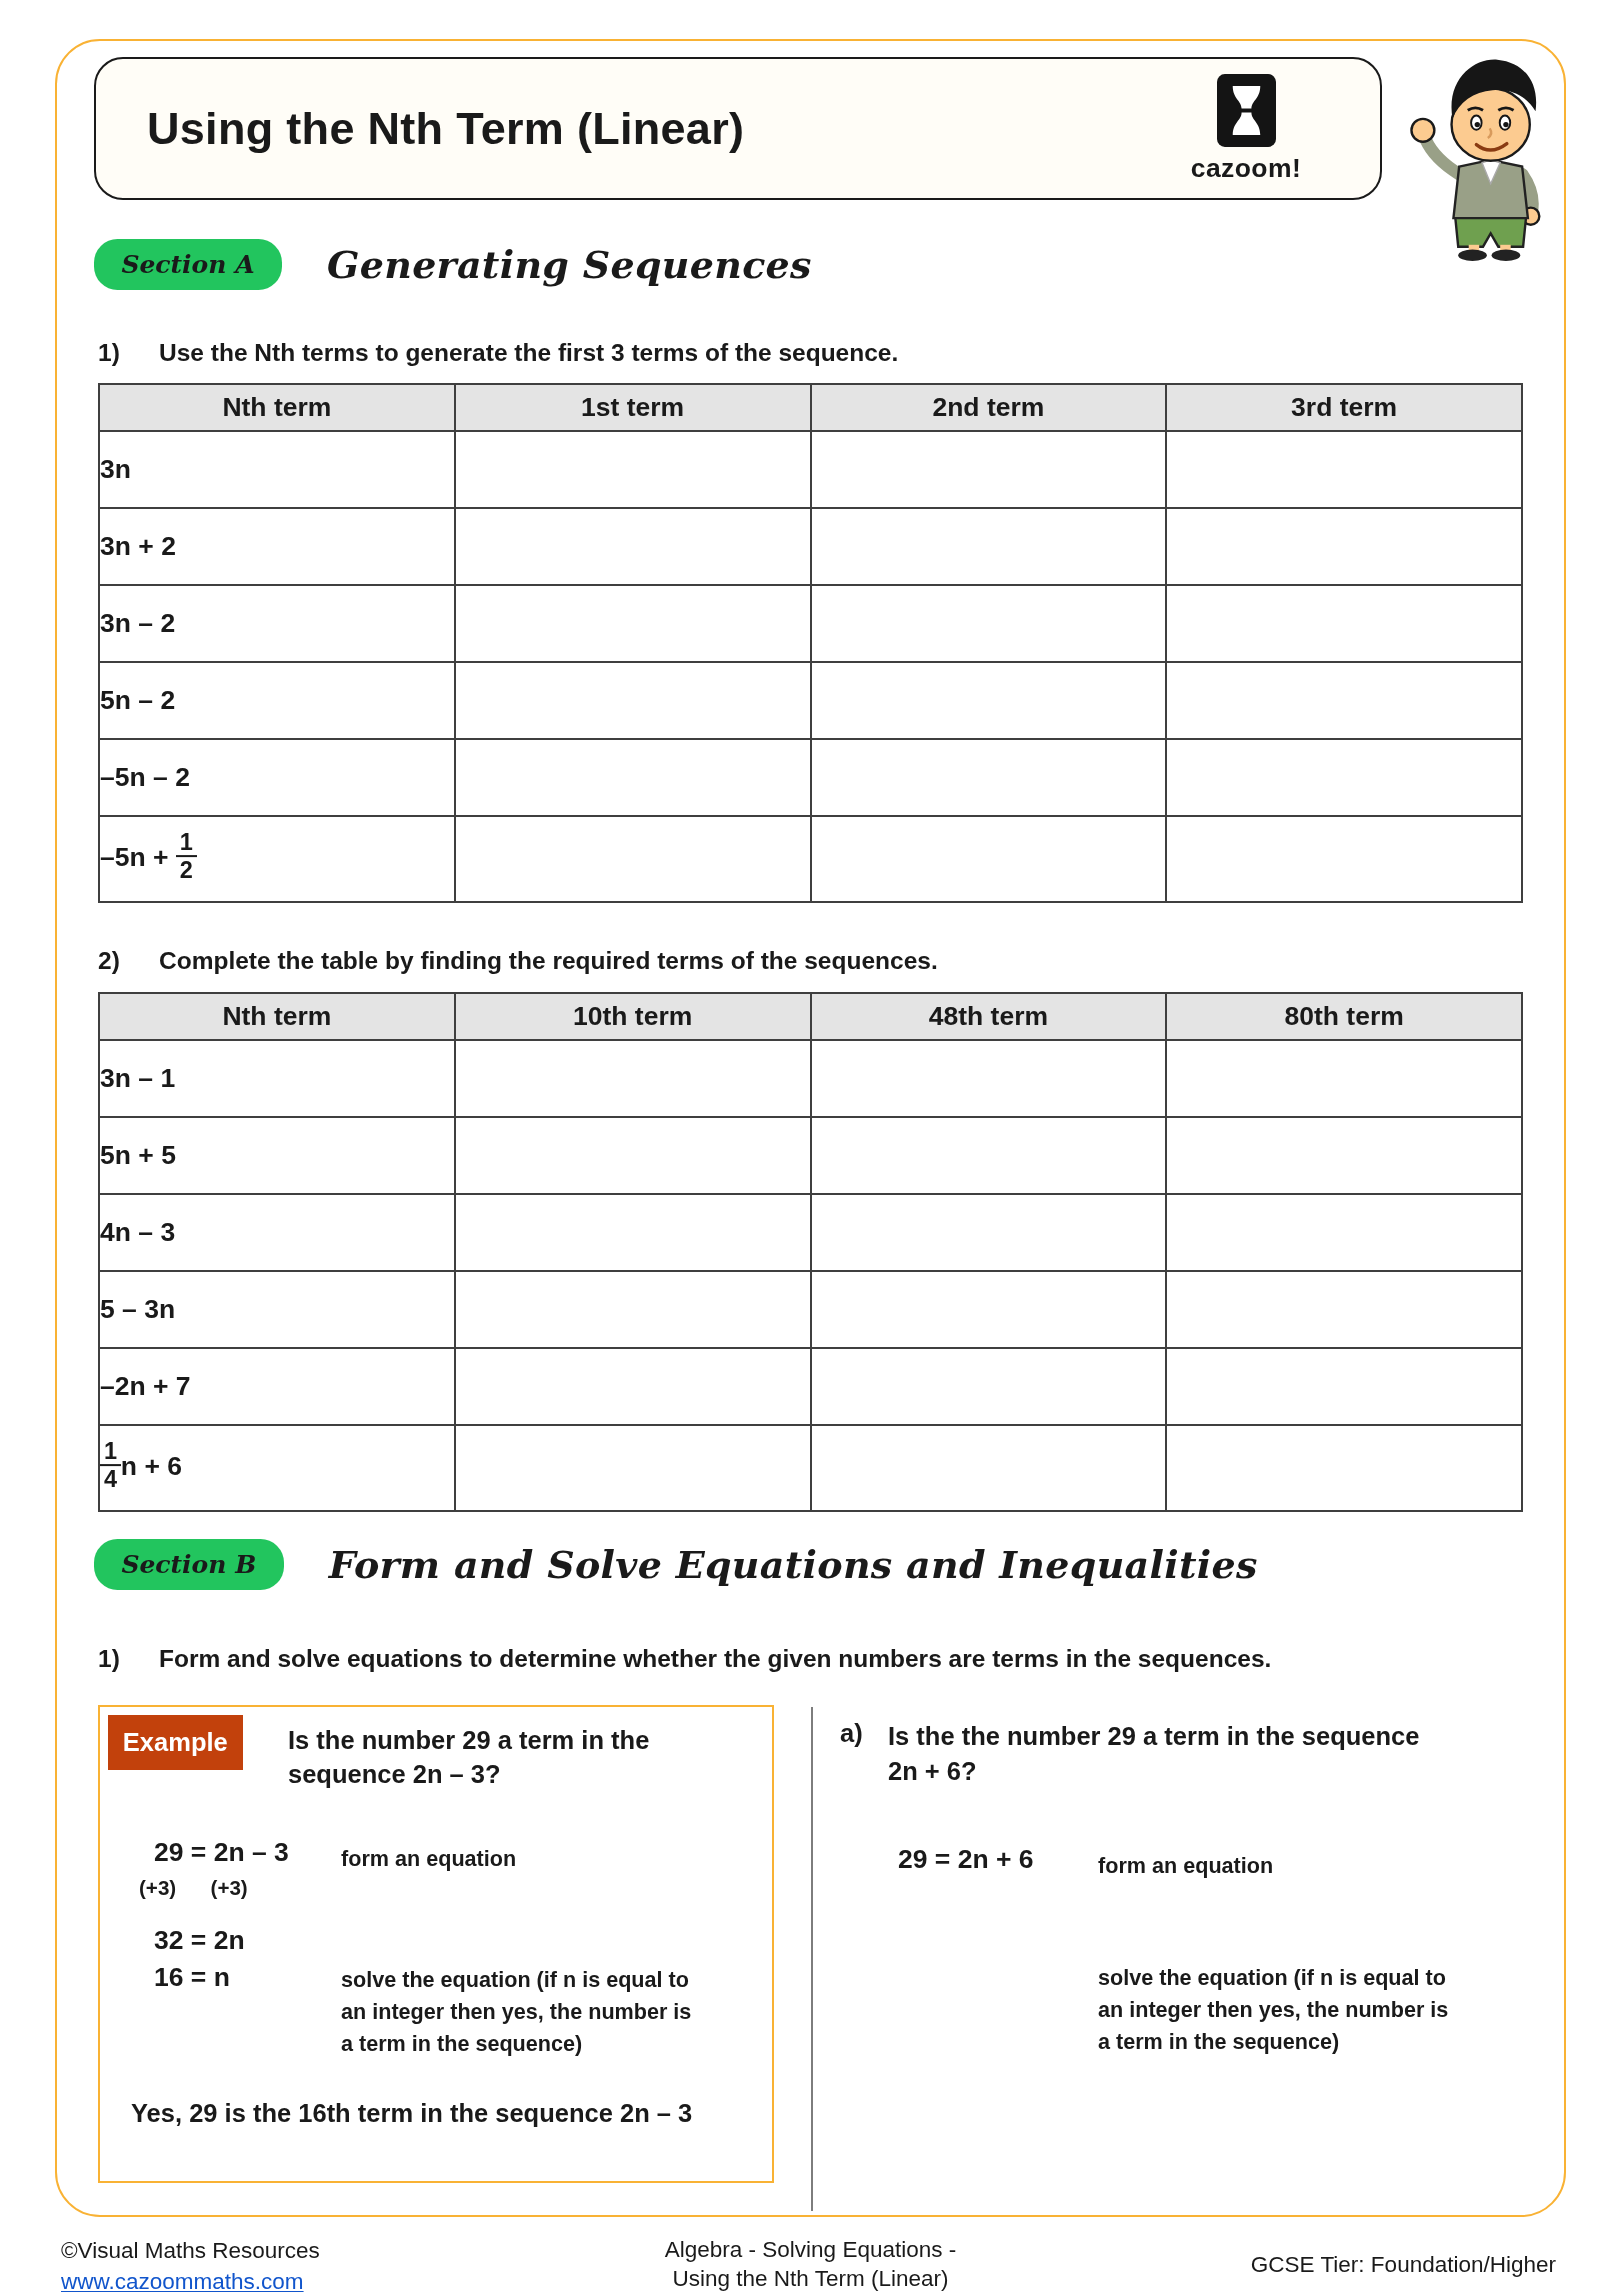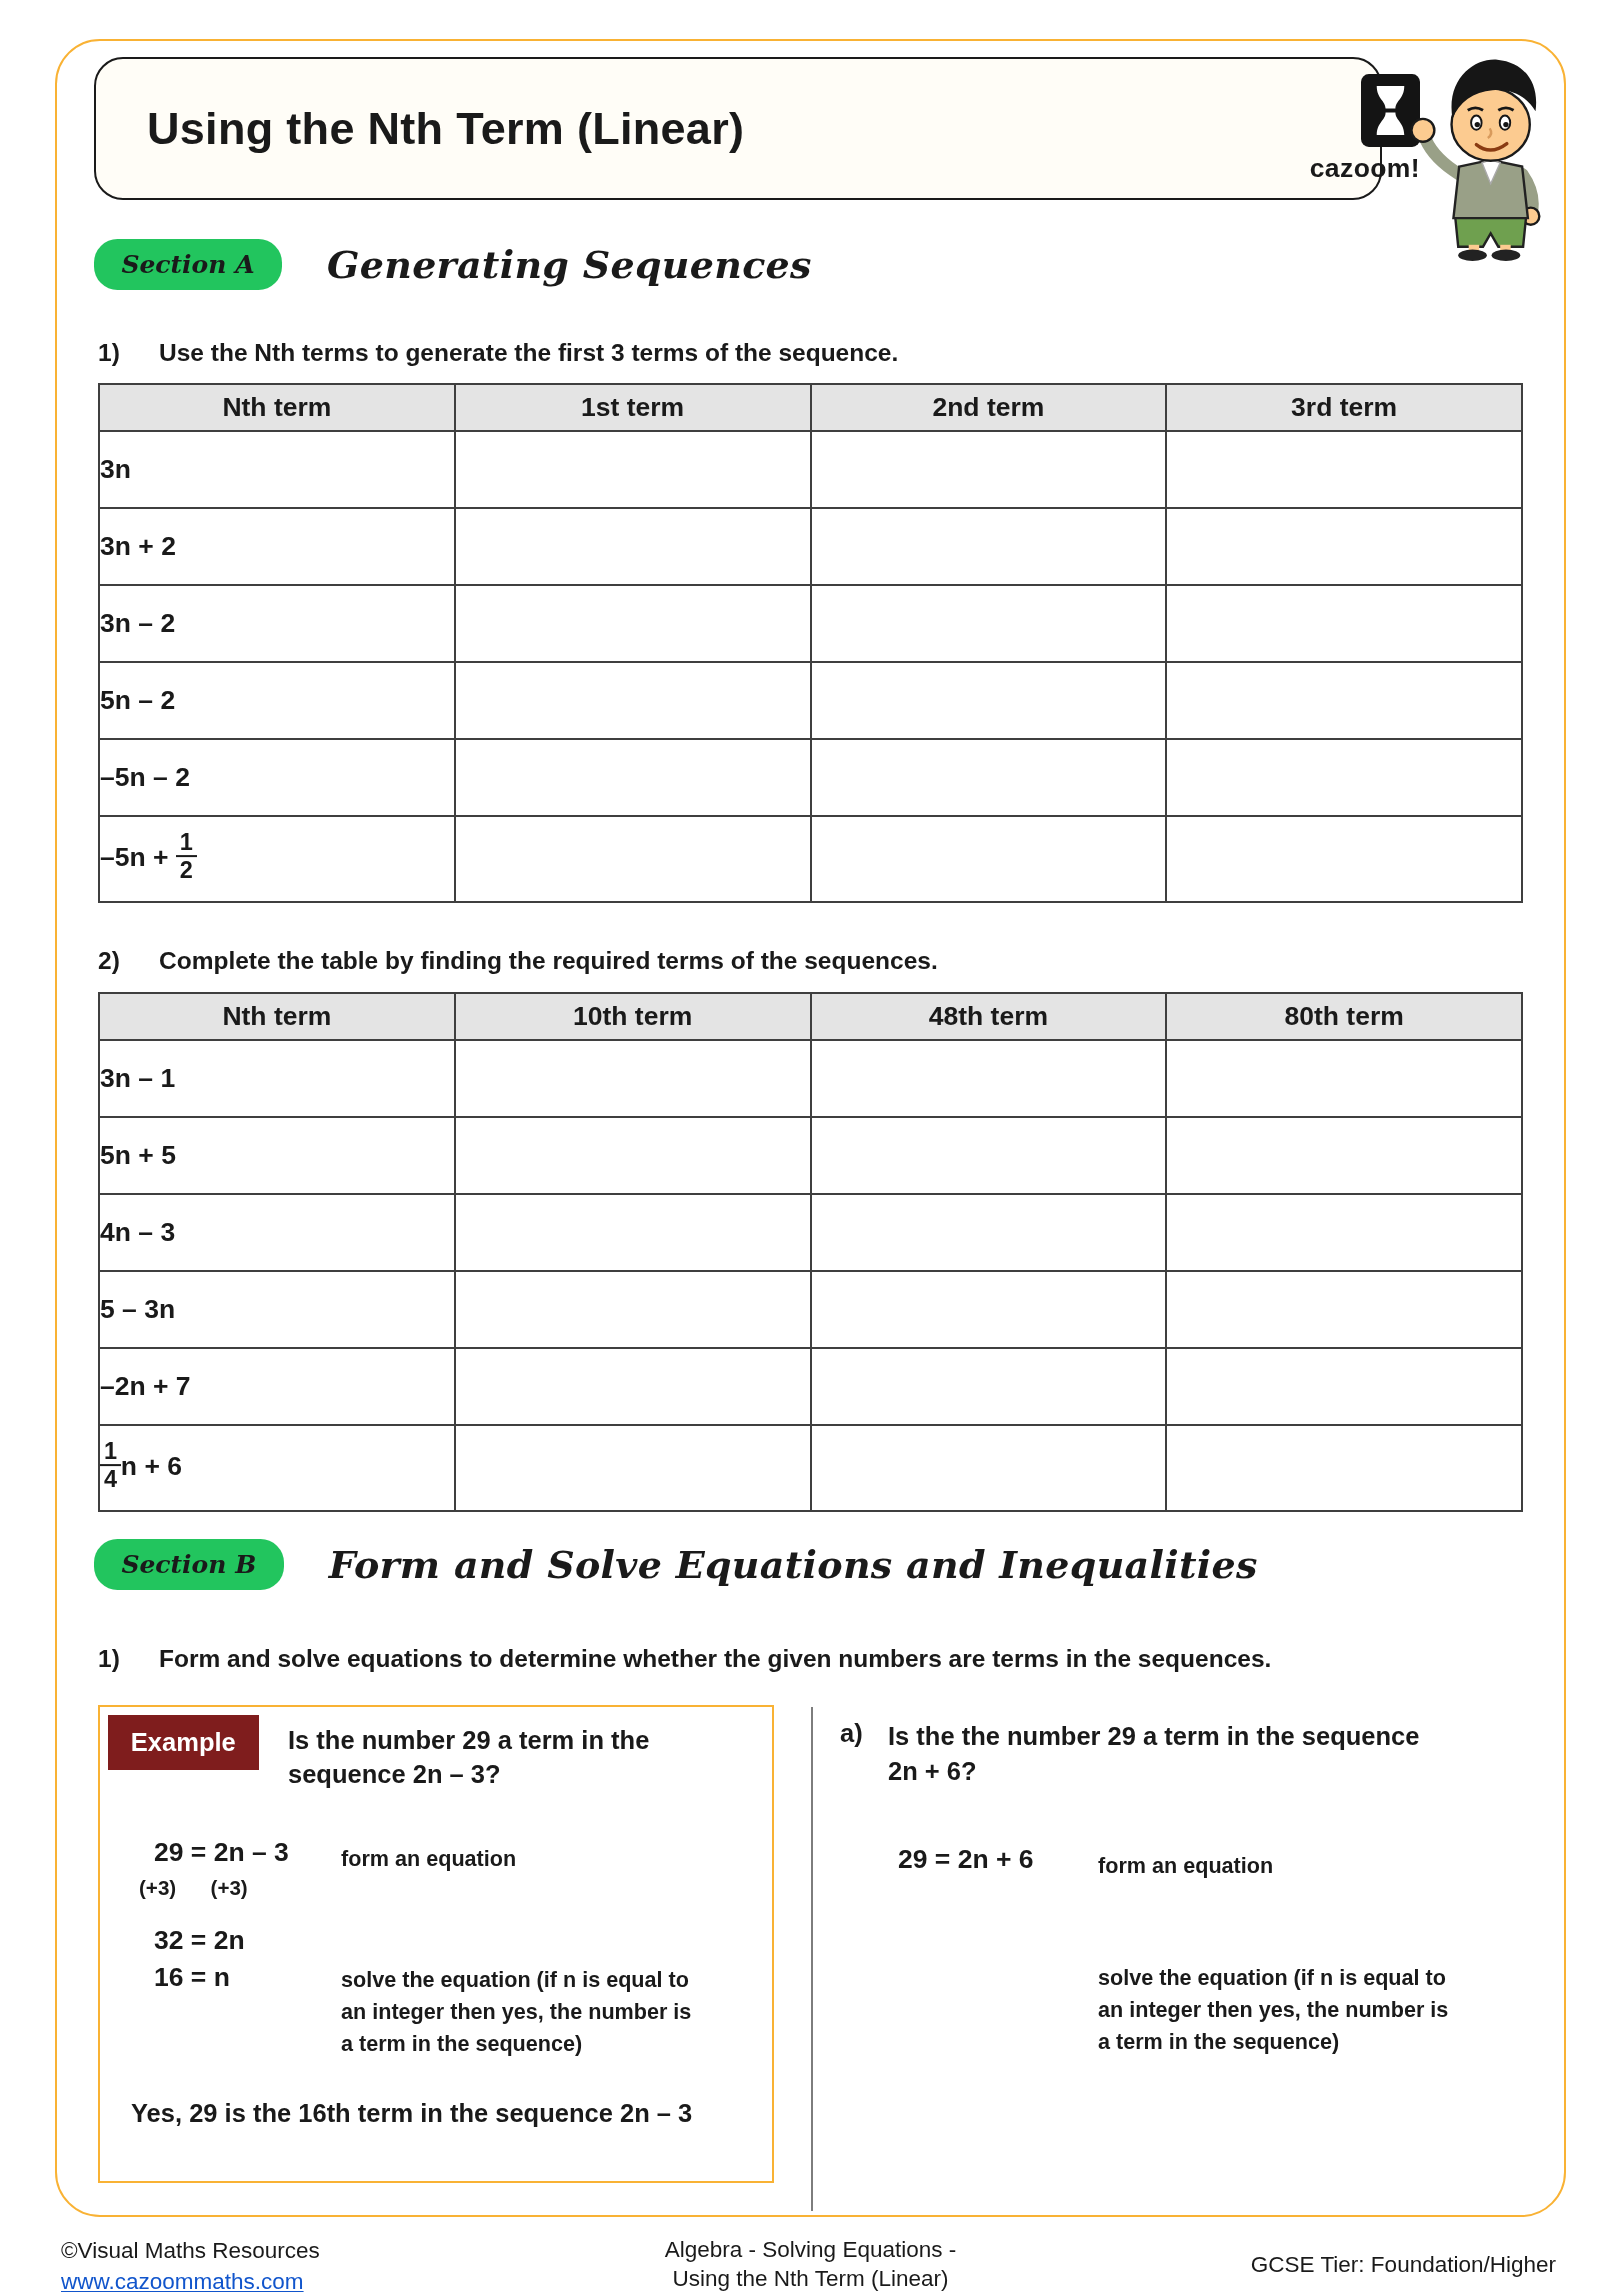--- a/index.html
+++ b/index.html
@@ -13,21 +13,21 @@
     position:absolute;left:55px;top:39px;width:1511px;height:2178px;
     border:2.9px solid #F9B234;border-radius:45px;
   }
   
   .title-box{
     position:absolute;left:94px;top:57px;width:1288px;height:143px;
     background:#FFFDF7;border:2.9px solid #1a1a1a;border-radius:29px;
     display:flex;align-items:center;padding-left:51px;
   }
   .title-box h1{font-size:45px;font-weight:700;letter-spacing:0.3px}
-  .logo{position:absolute;left:1298px;top:74px;width:122px;text-align:right}
+  .logo{position:absolute;left:1185px;top:74px;width:122px;text-align:center}
   .logo-text{font-size:26.5px;font-weight:700;margin-top:2px;letter-spacing:0.4px}
   .mascot{position:absolute;left:1400px;top:49px}
   
   .section-row{
     position:absolute;left:94px;display:flex;align-items:center;
     font-family:"DejaVu Serif",serif;font-style:italic;font-weight:700;
   }
   .section-label{background:#22c55e;border-radius:23.5px;padding:10.8px 27.4px;font-size:25px}
   .section-heading{margin-left:45px;font-size:38px;letter-spacing:0.3px}
   
@@ -45,21 +45,21 @@
   .frac{
     display:inline-flex;flex-direction:column;align-items:center;
     line-height:1.12;font-size:23.5px;vertical-align:middle;transform:translateY(-2.9px);
   }
   .frac .top{border-bottom:2.9px solid #1a1a1a;padding:0 3.9px}
   .frac .bot{padding:0 3.9px}
   
   .worked{position:absolute;left:98px;top:1705px;width:1425px;height:512px}
   .example-box{position:absolute;left:0;top:0;width:676px;height:478px;border:2.5px solid #F9B234}
   .example-tag{
-    position:absolute;left:7.8px;top:7.8px;width:151px;height:55px;background:#7f1d1d;
+    position:absolute;left:7.8px;top:7.8px;width:135px;height:55px;background:#c2410c;
     color:#fff;font-weight:700;font-size:25.5px;display:flex;align-items:center;justify-content:center;
   }
   .ex-question{position:absolute;left:188px;top:15.7px;font-weight:700;font-size:25.5px;line-height:34px}
   .ex-eq{position:absolute;font-weight:700;font-size:26.5px}
   .ex-note{position:absolute;font-weight:700;font-size:21.6px;line-height:32px}
   .ex-op{position:absolute;font-weight:700;font-size:20.6px;white-space:pre}
   .ex-answer{position:absolute;left:31px;top:392px;font-weight:700;font-size:25.5px}
   .divider{position:absolute;left:713px;top:2px;width:2px;height:504px;background:#7d7d7d}
   .pa-label{position:absolute;left:742px;top:13.7px;font-weight:700;font-size:25.5px}
   .pa-question{position:absolute;left:790px;top:13.7px;font-weight:700;font-size:25.5px;line-height:35px}

